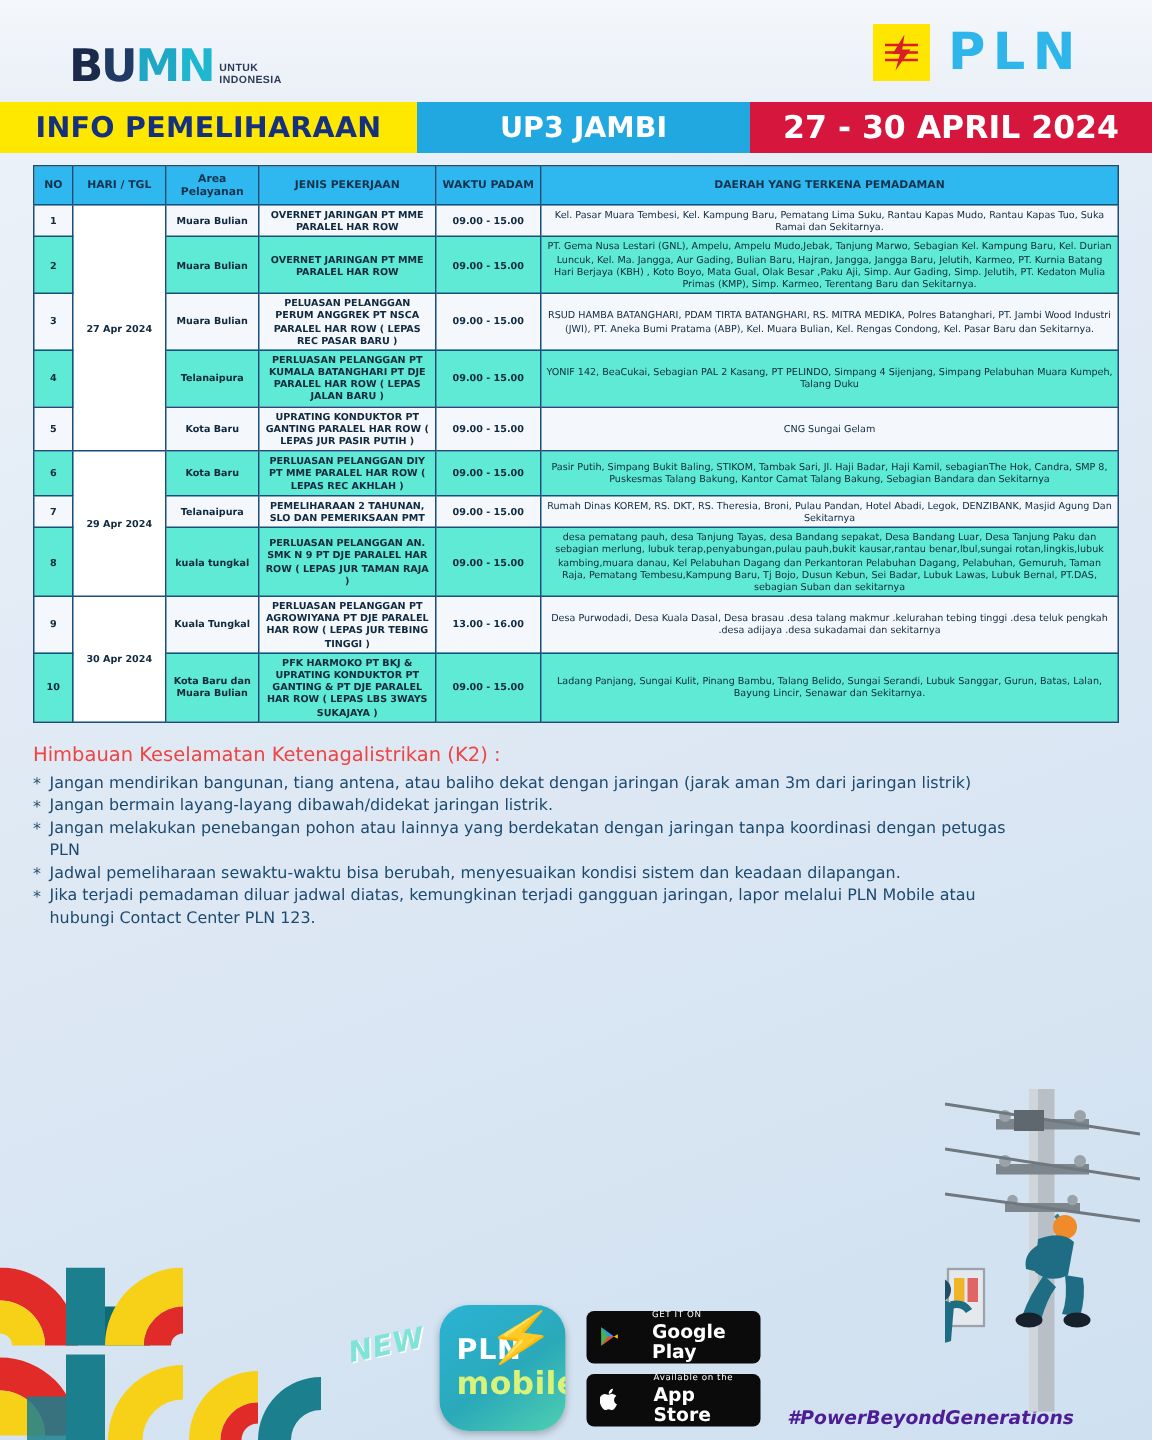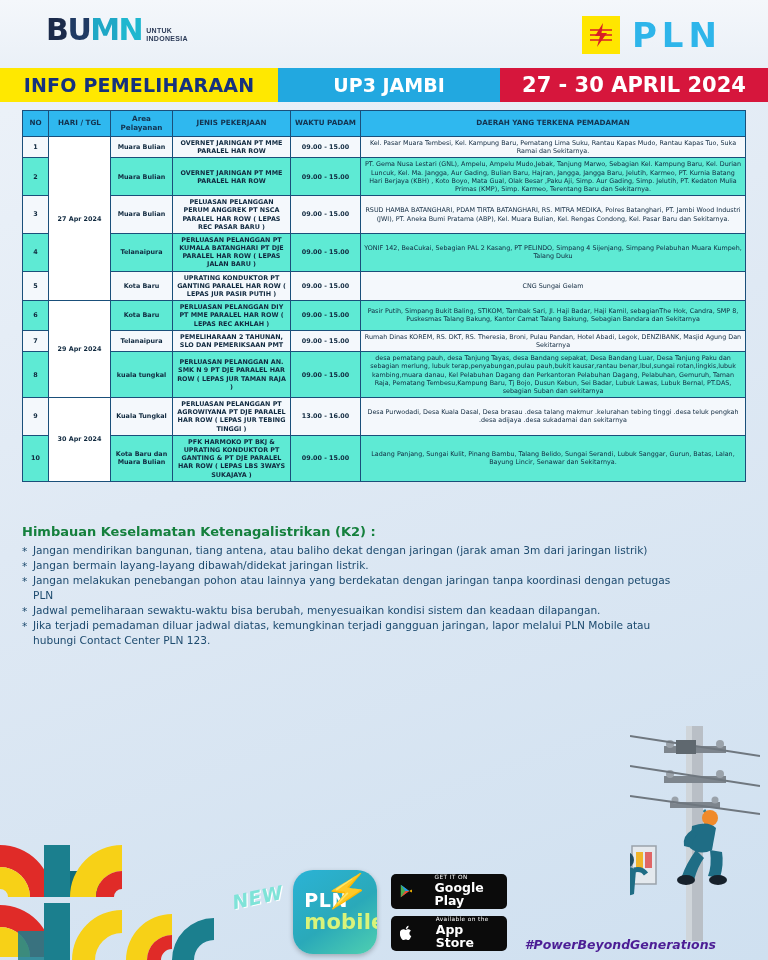--- a/index.html
+++ b/index.html
@@ -15,21 +15,21 @@
   }
 
   
   .logo-bar {
     height: 68px;
     position: relative;
     background: linear-gradient(180deg, #f4f7fb 0%, #eaf0f7 100%);
   }
   .bumn-logo {
     position: absolute;
-    left: 46px; top: 15px;
+    left: 46px; top: 30px;
     display: flex; align-items: flex-end;
   }
   .bumn-mark {
     font-size: 30px; font-weight: 700; letter-spacing: -1.5px;
     line-height: 1;
     font-family: "DejaVu Sans", sans-serif;
   }
   .bumn-b { color: #1b2a4a; }
   .bumn-u { color: #1f3a63; }
   .bumn-m { color: #1fa8c6; }
@@ -128,25 +128,24 @@
   tr.band-light td { background: #f4f8fc; }
 
   
   .notice {
     padding: 14px 22px 0 22px;
     position: relative;
     z-index: 3;
   }
   .notice h2 {
     font-size: 13px;
-    font-weight: 700;
-    color: #15803d;
+    font-weight: 400;
+    color: #ef4444;
     margin-bottom: 4px;
     font-family: "DejaVu Sans", sans-serif;
-    margin-top: 28px;
   }
   .notice ul { list-style: none; }
   .notice li {
     font-size: 10.6px;
     color: #1c4a6e;
     line-height: 1.42;
     padding-left: 11px;
     position: relative;
     max-width: 650px;
     font-family: "DejaVu Sans", sans-serif;

